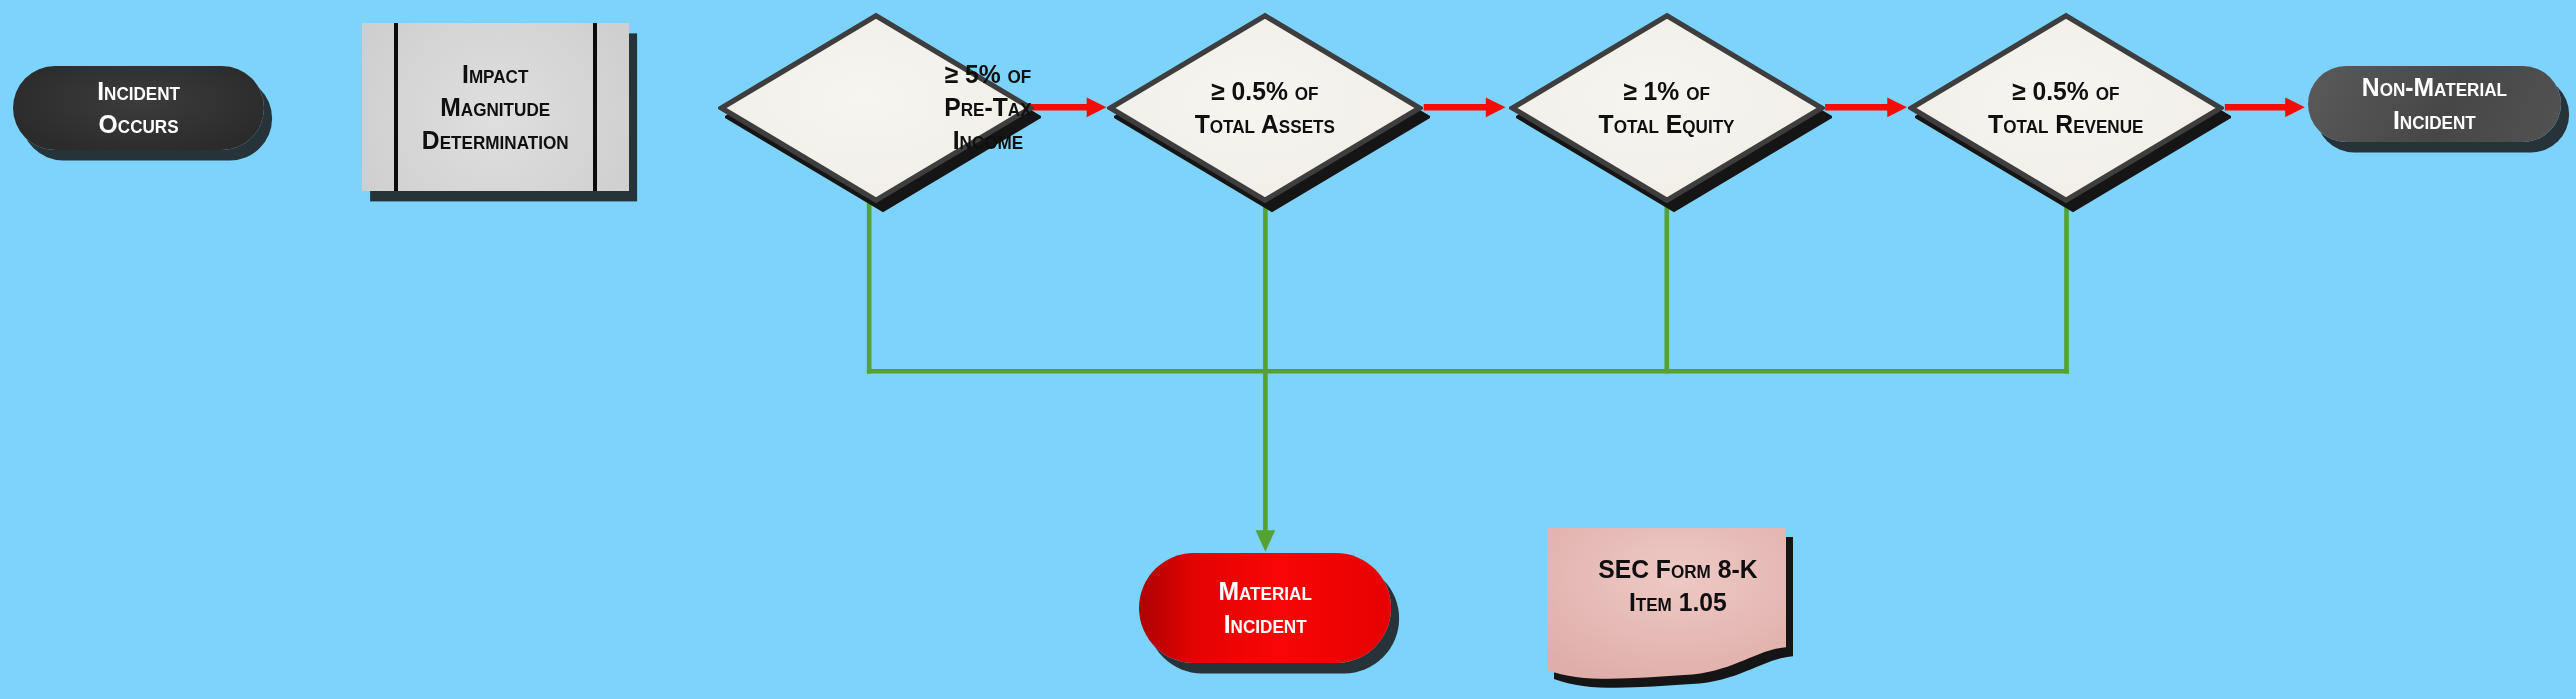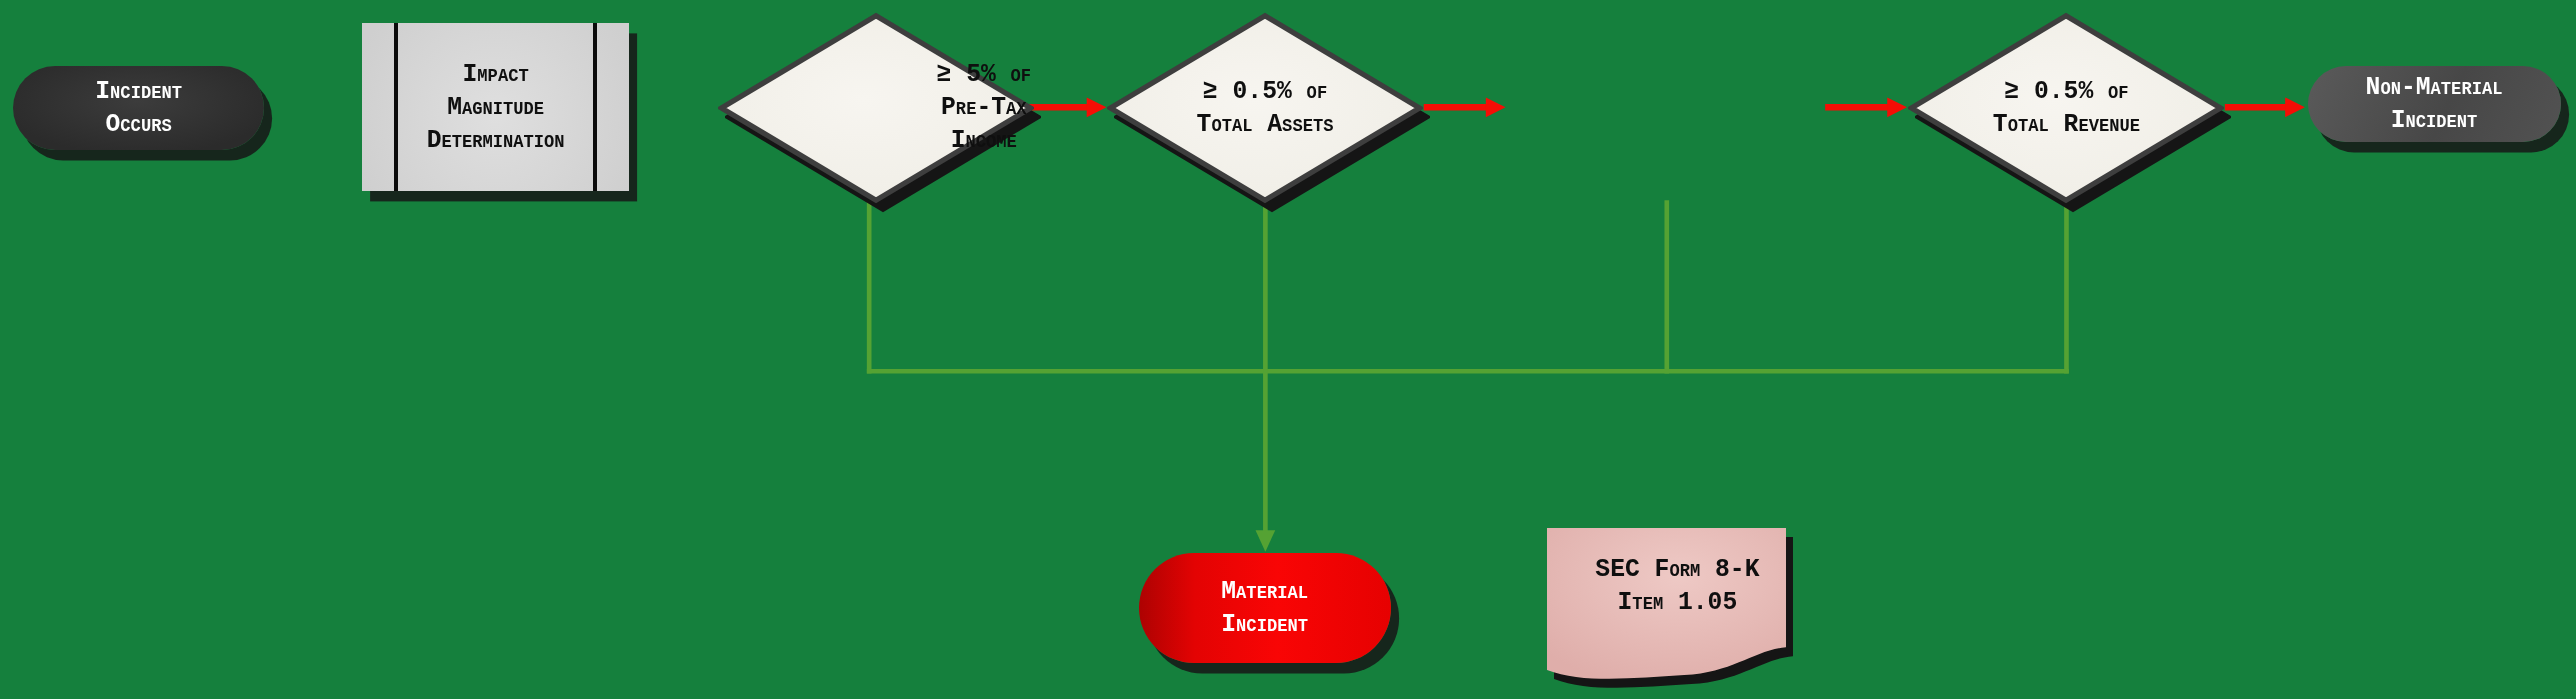--- a/index.html
+++ b/index.html
@@ -1,21 +1,21 @@
 <!DOCTYPE html>
 <html style="font-size:9.3px"><head>
 <meta charset="utf-8">
 <style>
   html,body{margin:0;padding:0;background:#000;}
   #canvas{
     position:relative;
     width:2576px;height:699px;
-    background:#15803d;
+    background:#7dd3fc;
     overflow:hidden;
-    font-family:Liberation Mono, monospace;
+    font-family:Liberation Sans, sans-serif;
   }
   #connectors{position:absolute;left:0;top:0;z-index:1;}
   .node{
     position:absolute;z-index:2;
     display:flex;flex-direction:column;
     align-items:center;justify-content:center;
     text-align:center;
   }
   .lbl{
     font-weight:700;
@@ -144,20 +144,29 @@
   <div class="node diamond" style="left:1107px;top:11.6px;width:316px;height:192px;">
     <svg class="shape-svg" width="316" height="192" viewBox="0 0 545 330">
       <polygon points="272.5,6 539,165 272.5,324 6,165" fill="url(#diamondGrad)" stroke="#3e3e3e" stroke-width="9"></polygon>
     </svg>
     <div class="lbl">
       <div class="line">≥ 0.5% of</div>
       <div class="line">Total Assets</div>
     </div>
   </div>
 
+  <div class="node diamond" style="left:1509px;top:11.6px;width:316px;height:192px;">
+    <svg class="shape-svg" width="316" height="192" viewBox="0 0 545 330">
+      <polygon points="272.5,6 539,165 272.5,324 6,165" fill="url(#diamondGrad)" stroke="#3e3e3e" stroke-width="9"></polygon>
+    </svg>
+    <div class="lbl">
+      <div class="line">≥ 1% of</div>
+      <div class="line">Total Equity</div>
+    </div>
+  </div>
 
   <div class="node diamond" style="left:1908px;top:11.6px;width:316px;height:192px;">
     <svg class="shape-svg" width="316" height="192" viewBox="0 0 545 330">
       <polygon points="272.5,6 539,165 272.5,324 6,165" fill="url(#diamondGrad)" stroke="#3e3e3e" stroke-width="9"></polygon>
     </svg>
     <div class="lbl">
       <div class="line">≥ 0.5% of</div>
       <div class="line">Total Revenue</div>
     </div>
   </div>

